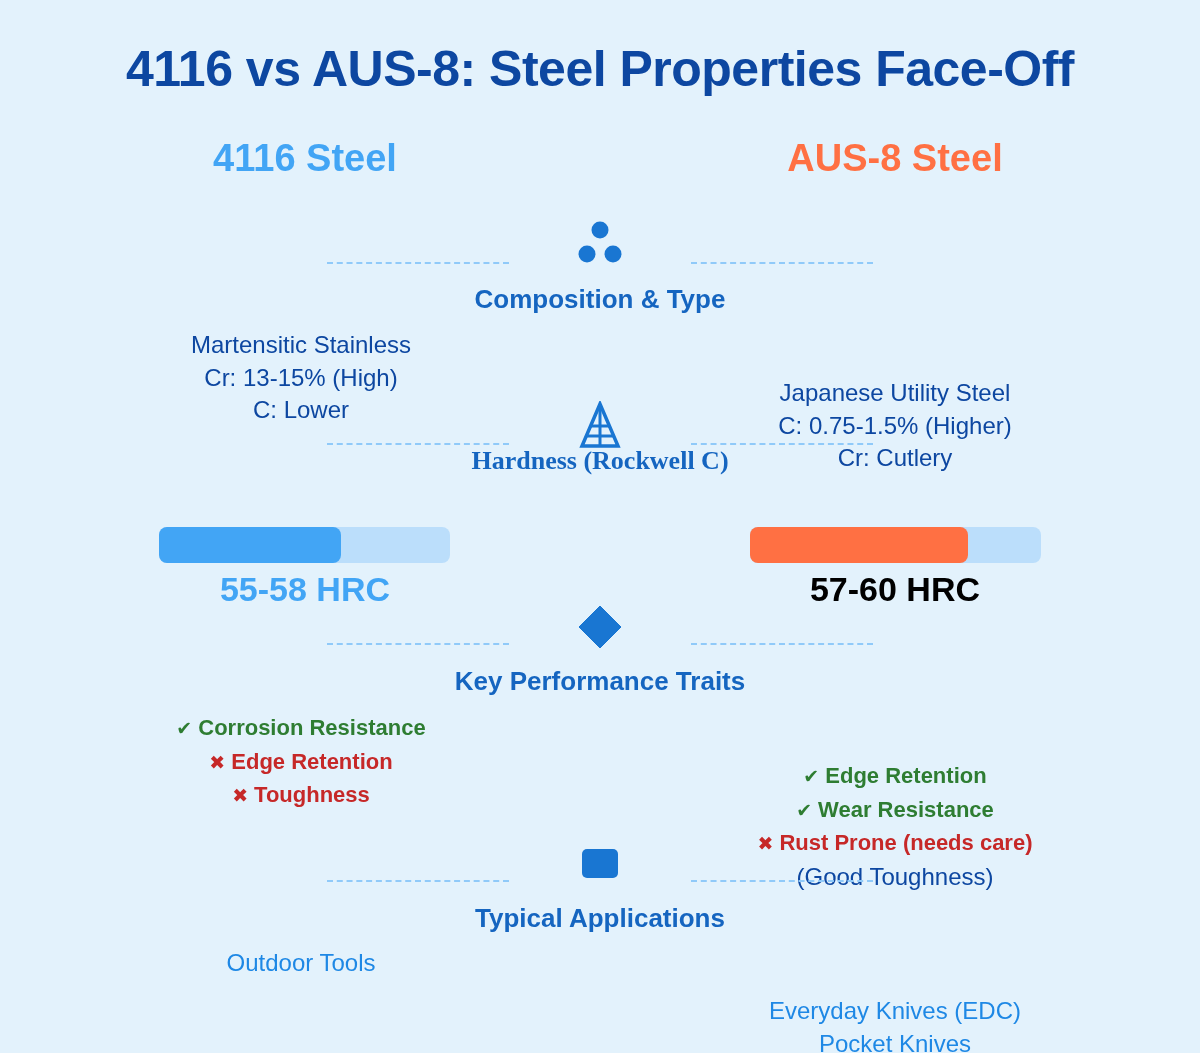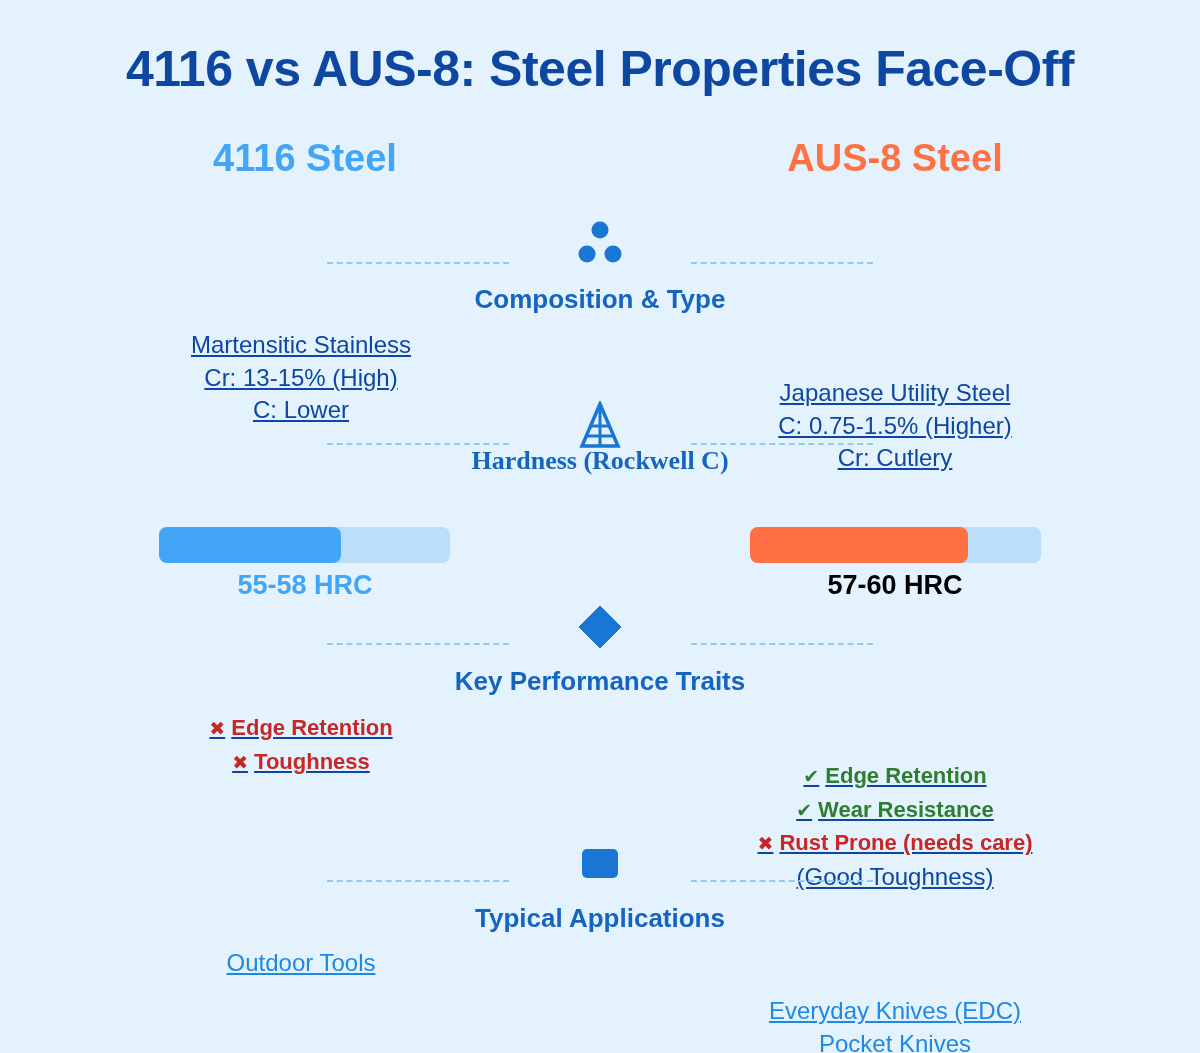--- a/index.html
+++ b/index.html
@@ -24,33 +24,33 @@
     height: 0; border-top: 2px dashed #90caf9; width: 182px;
   }
   .dash.l { left: 327px; }
   .dash.r { left: 691px; }
 
   .section-title {
     left: 0; width: 1200px;
     font-size: 26px; font-weight: bold; color: #1565c0;
   }
   .txt {
-    font-size: 24px; line-height: 32.5px; color: #0d47a1; width: 500px; text-decoration: underline;
+    font-size: 24px; line-height: 32.5px; color: #0d47a1; width: 500px;
   }
   .txt.left { left: 51px; }
   .txt.right { left: 645px; margin-top: 48px; }
 
   .app { color: #1e88e5; }
 
   .bar-track {
     top: 527px; height: 36px; width: 291px;
     background: #bbdefb; border-radius: 8px;
   }
   .bar-fill { height: 36px; border-radius: 8px; }
-  .hrc { top: 570px; width: 500px; font-size: 27px; font-weight: bold; }
+  .hrc { top: 570px; width: 500px; font-size: 34px; font-weight: bold; }
 
   .trait { font-size: 22px; font-weight: bold; line-height: 32.7px; }
   .good { color: #2e7d32; }
   .bad { color: #c62828; }
   .neutral { color: #0d47a1; font-weight: normal; font-size: 24px; }
   .mark { font-size: 19px; margin-right: 6px; }
 </style>
 </head>
 <body>
 
@@ -105,20 +105,21 @@
 <div class="abs" style="left:578px; top:605px; width:44px; height:44px;">
   <svg width="44" height="44" viewBox="0 0 44 44">
     <polygon points="22,1 43,22 22,43 1,22" fill="#1976d2" stroke="#1976d2" stroke-width="1" stroke-linejoin="round"></polygon>
   </svg>
 </div>
 <div class="abs dash l" style="top:643px;"></div>
 <div class="abs dash r" style="top:643px;"></div>
 <div class="abs center section-title" style="top:666px;">Key Performance Traits</div>
 
 <div class="abs center txt left" style="top:712px;">
+  <div class="trait good"><span class="mark">✔</span><span>Corrosion Resistance</span></div>
   <div class="trait bad"><span class="mark">✖</span><span>Edge Retention</span></div>
   <div class="trait bad"><span class="mark">✖</span><span>Toughness</span></div>
 </div>
 <div class="abs center txt right" style="top:712px;">
   <div class="trait good"><span class="mark">✔</span><span>Edge Retention</span></div>
   <div class="trait good"><span class="mark">✔</span><span>Wear Resistance</span></div>
   <div class="trait bad"><span class="mark">✖</span><span>Rust Prone (needs care)</span></div>
   <div class="trait neutral"><span>(Good Toughness)</span></div>
 </div>
 

